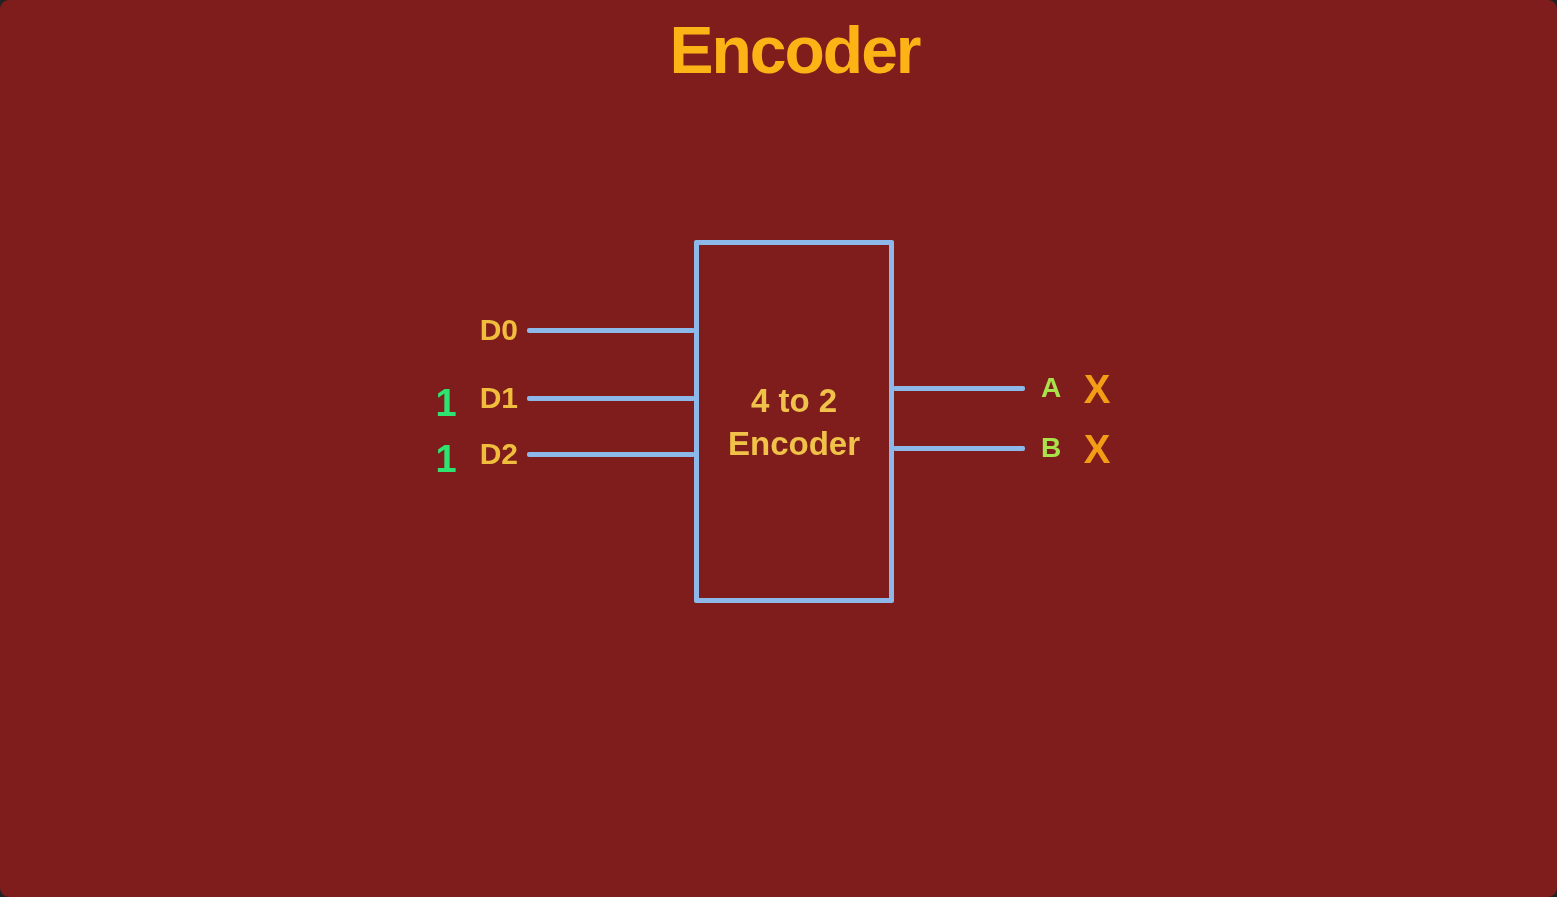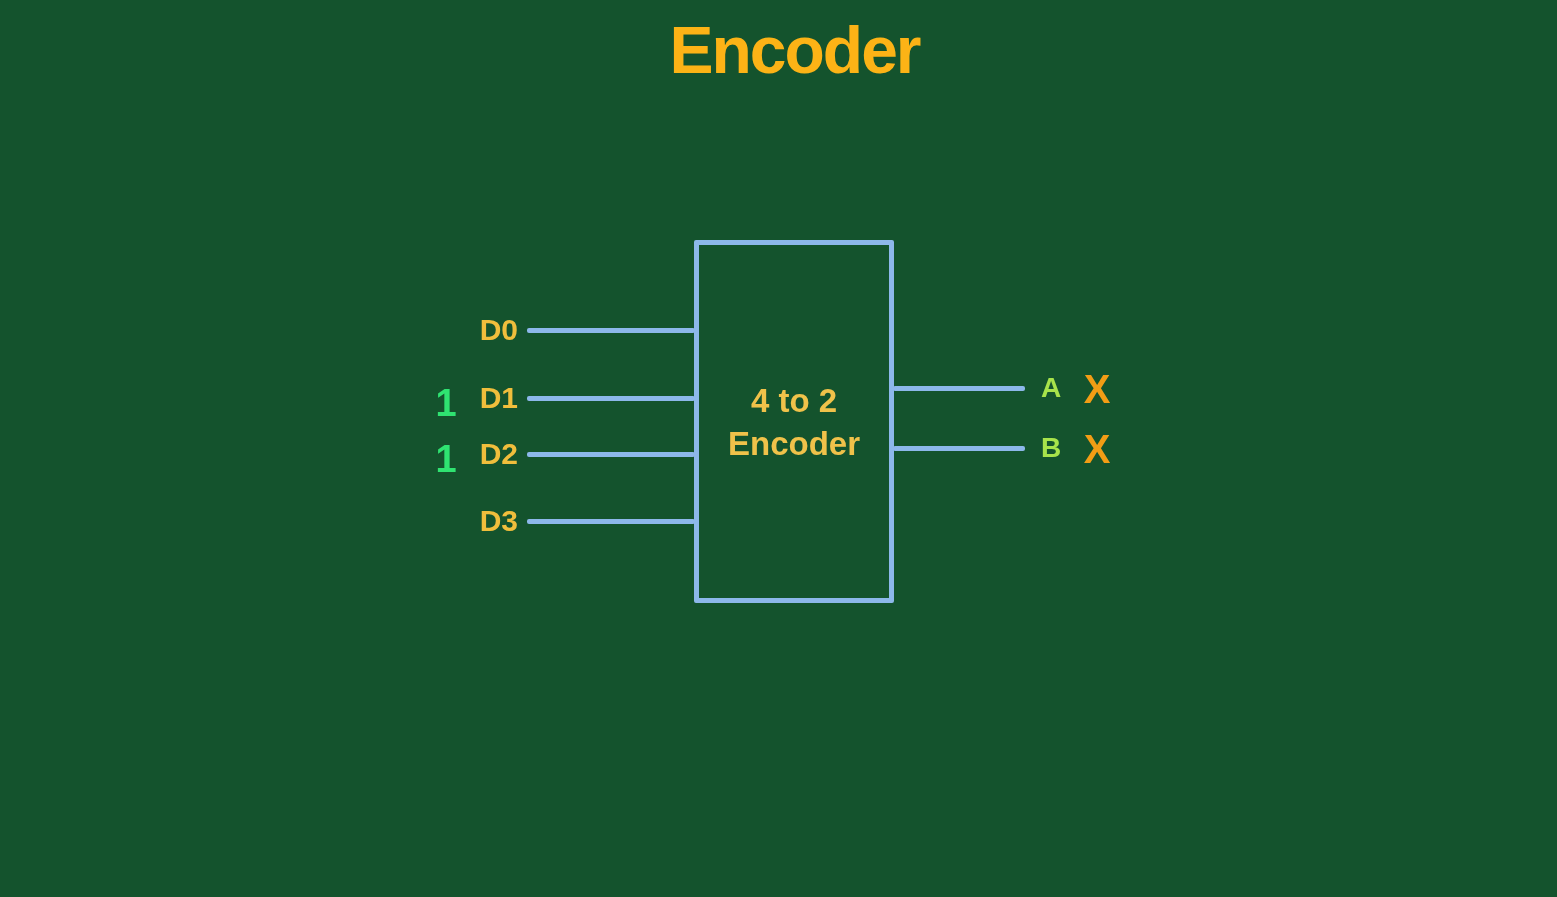--- a/index.html
+++ b/index.html
@@ -8,21 +8,22 @@
     width: 1557px;
     height: 897px;
     background: #232323;
     overflow: hidden;
     font-family: "Liberation Sans", sans-serif;
   }
   .stage {
     position: relative;
     width: 1557px;
     height: 897px;
-    background: #14532d;
+    background: #7f1d1d;
+    border-radius: 9px;
   }
   .title {
     position: absolute;
     top: 12px;
     left: 0;
     width: 100%;
     text-align: center;
     transform: translateX(16px);
     font-size: 66px;
     font-weight: bold;
@@ -148,25 +149,20 @@
   <div class="input-row r1">
     <span class="input-value">1</span>
     <span class="input-label">D1</span>
     <div class="wire"></div>
   </div>
   <div class="input-row r2">
     <span class="input-value">1</span>
     <span class="input-label">D2</span>
     <div class="wire"></div>
   </div>
-  <div class="input-row r3">
-    <span class="input-value"></span>
-    <span class="input-label">D3</span>
-    <div class="wire"></div>
-  </div>
 
   <div class="encoder-box">
     <div class="block-label">4 to 2</div>
     <div class="block-label">Encoder</div>
   </div>
 
   <div class="output-row r0">
     <div class="wire"></div>
     <span class="output-label">A</span>
     <span class="output-value">X</span>

